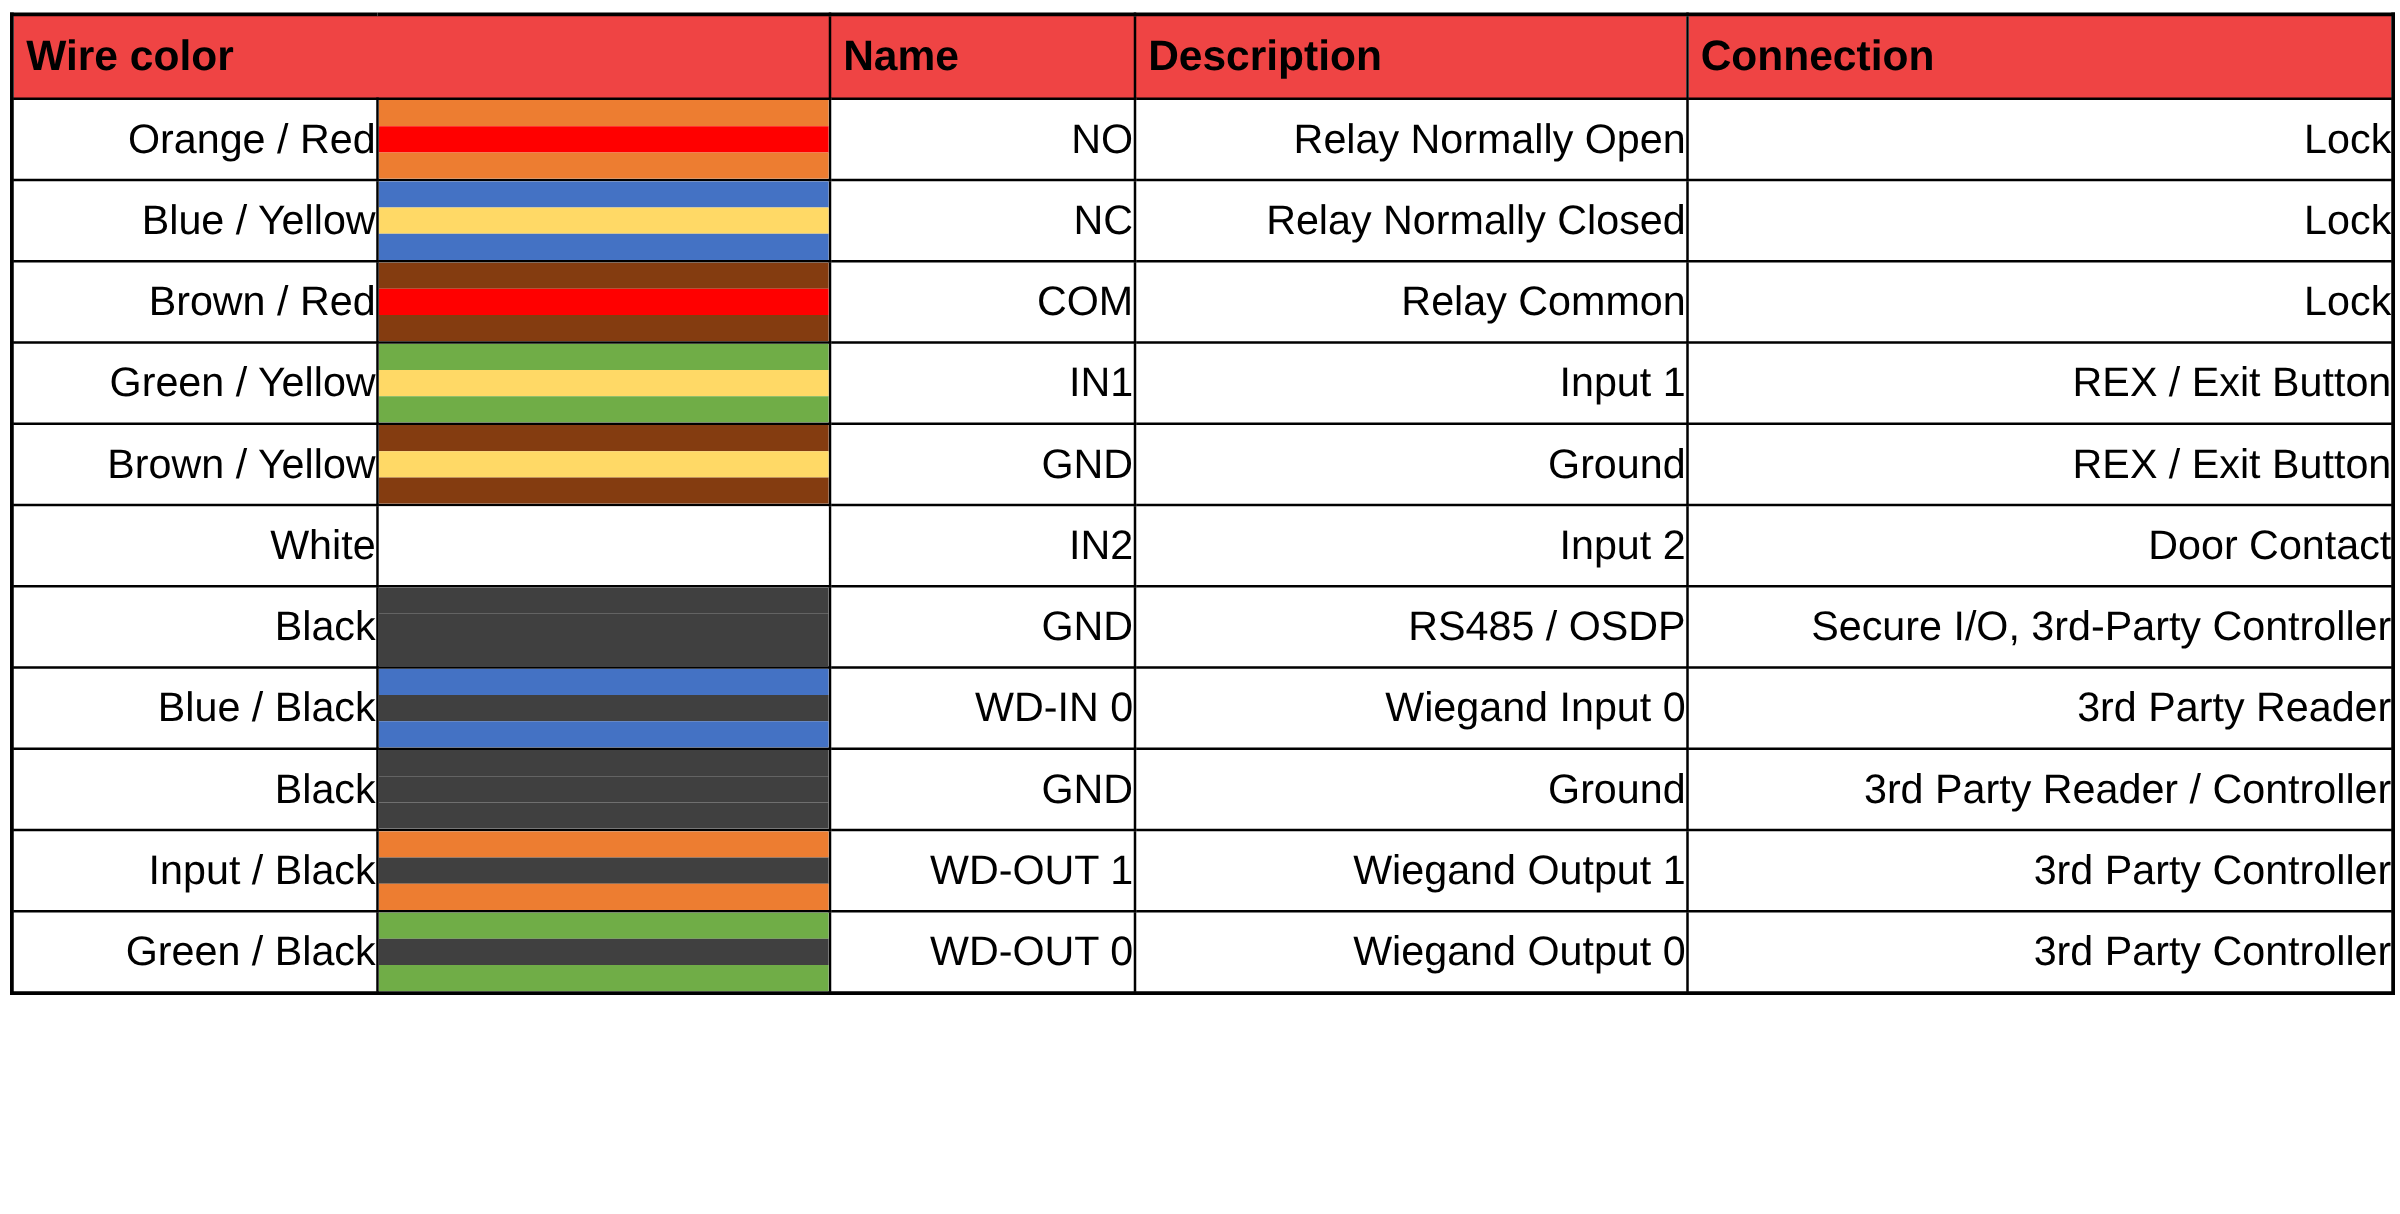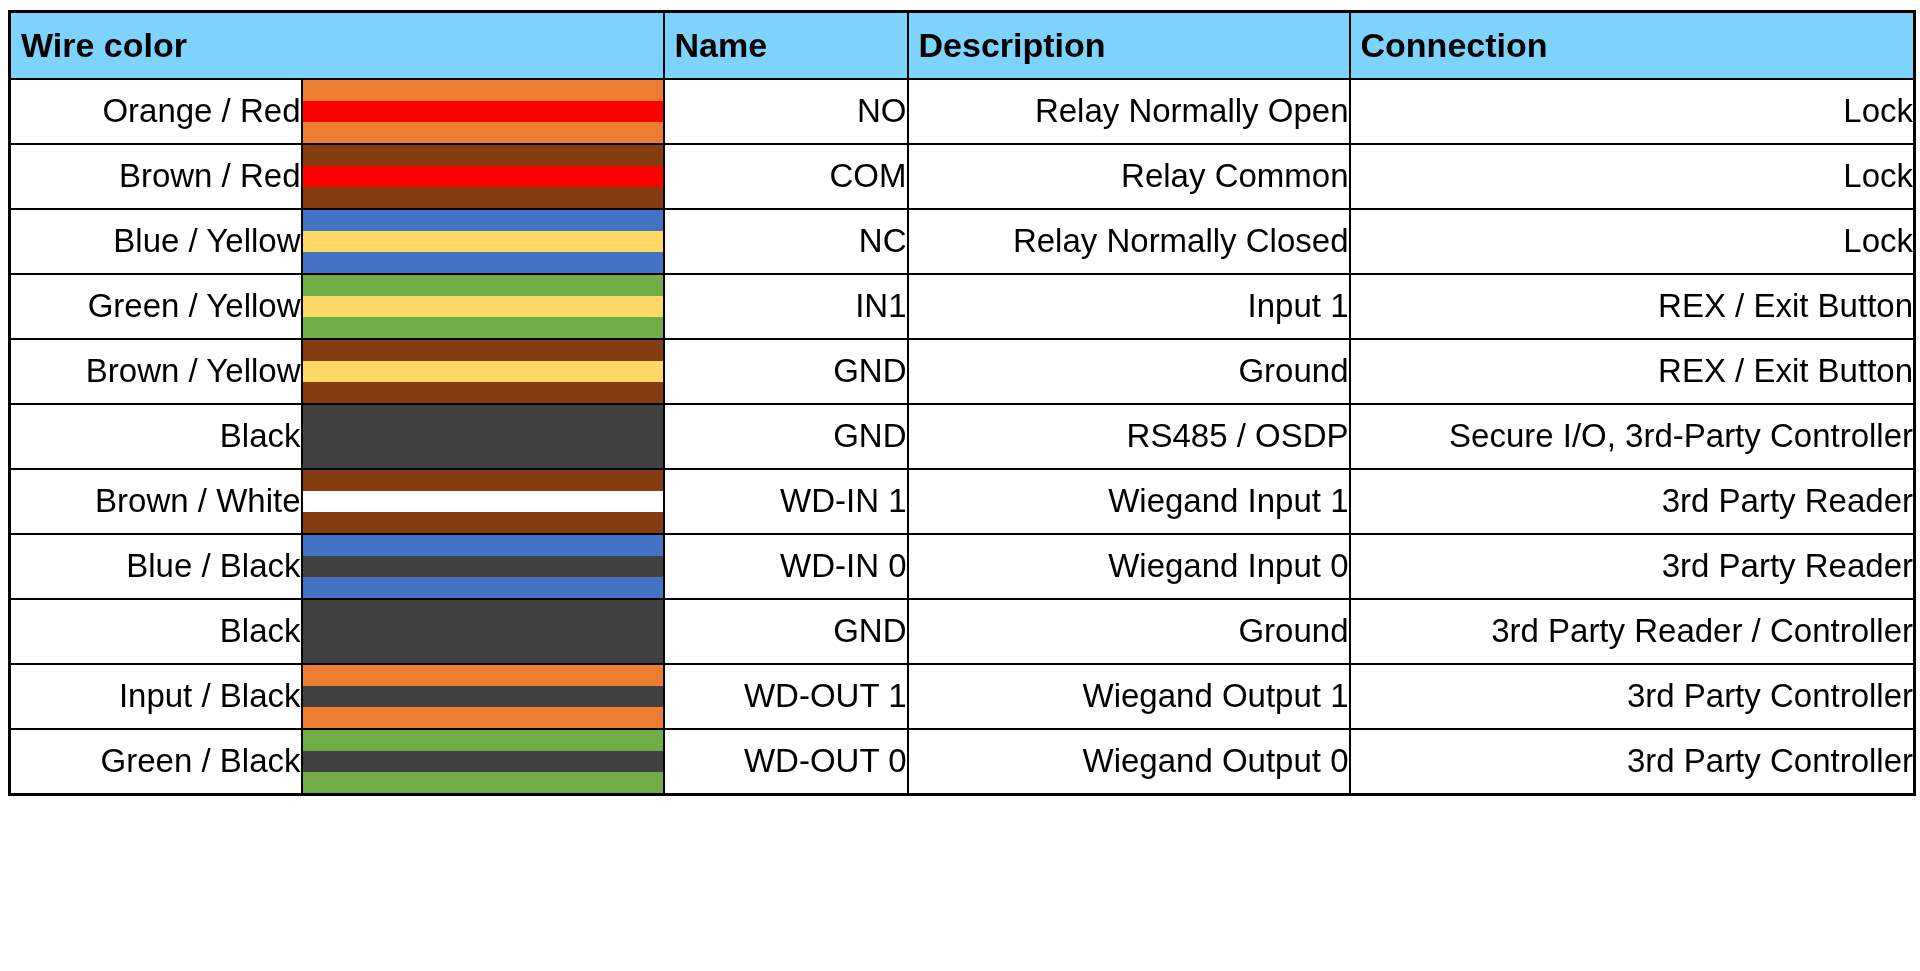--- a/index.html
+++ b/index.html
@@ -18,21 +18,21 @@
     border: 3px solid #000000;
   }
   .wiring-table th, .wiring-table td {
     border: 2px solid #000000;
     overflow: hidden;
     white-space: nowrap;
   }
   .wiring-table thead tr { height: 67px; }
   .wiring-table tbody tr { height: 63px; text-align: right; }
   th.col-header {
-    background: #7dd3fc;
+    background: #ef4444;
     text-align: left;
     vertical-align: middle;
     font-weight: bold;
     font-size: 34px;
     padding-left: 10px;
   }
   td.text-cell {
     font-size: 33px;
     font-weight: normal;
     vertical-align: middle;
@@ -76,48 +76,48 @@
         <div class="stripe" style="background: rgb(255, 0, 0);"></div>
         <div class="stripe" style="background: rgb(237, 125, 49);"></div>
       </div>
     </td>
     <td class="text-cell">NO</td>
     <td class="text-cell">Relay Normally Open</td>
     <td class="text-cell">Lock</td>
   </tr>
 
   <tr>
+    <td class="text-cell">Blue / Yellow</td>
+    <td class="swatch-cell">
+      <div class="swatch">
+        <div class="stripe" style="background: rgb(68, 114, 196);"></div>
+        <div class="stripe" style="background: rgb(255, 217, 102);"></div>
+        <div class="stripe" style="background: rgb(68, 114, 196);"></div>
+      </div>
+    </td>
+    <td class="text-cell">NC</td>
+    <td class="text-cell">Relay Normally Closed</td>
+    <td class="text-cell">Lock</td>
+  </tr>
+
+  <tr>
     <td class="text-cell">Brown / Red</td>
     <td class="swatch-cell">
       <div class="swatch">
         <div class="stripe" style="background: rgb(132, 60, 16);"></div>
         <div class="stripe" style="background: rgb(255, 0, 0);"></div>
         <div class="stripe" style="background: rgb(132, 60, 16);"></div>
       </div>
     </td>
     <td class="text-cell">COM</td>
     <td class="text-cell">Relay Common</td>
     <td class="text-cell">Lock</td>
   </tr>
 
   <tr>
-    <td class="text-cell">Blue / Yellow</td>
-    <td class="swatch-cell">
-      <div class="swatch">
-        <div class="stripe" style="background: rgb(68, 114, 196);"></div>
-        <div class="stripe" style="background: rgb(255, 217, 102);"></div>
-        <div class="stripe" style="background: rgb(68, 114, 196);"></div>
-      </div>
-    </td>
-    <td class="text-cell">NC</td>
-    <td class="text-cell">Relay Normally Closed</td>
-    <td class="text-cell">Lock</td>
-  </tr>
-
-  <tr>
     <td class="text-cell">Green / Yellow</td>
     <td class="swatch-cell">
       <div class="swatch">
         <div class="stripe" style="background: rgb(112, 173, 71);"></div>
         <div class="stripe" style="background: rgb(255, 217, 102);"></div>
         <div class="stripe" style="background: rgb(112, 173, 71);"></div>
       </div>
     </td>
     <td class="text-cell">IN1</td>
     <td class="text-cell">Input 1</td>
@@ -131,50 +131,50 @@
         <div class="stripe" style="background: rgb(132, 60, 16);"></div>
         <div class="stripe" style="background: rgb(255, 217, 102);"></div>
         <div class="stripe" style="background: rgb(132, 60, 16);"></div>
       </div>
     </td>
     <td class="text-cell">GND</td>
     <td class="text-cell">Ground</td>
     <td class="text-cell">REX / Exit Button</td>
   </tr>
 
+  <tr>
+    <td class="text-cell">White</td>
+    <td class="swatch-cell">
+      <div class="swatch">
+        <div class="stripe" style="background: rgb(255, 255, 255);"></div>
+        <div class="stripe" style="background: rgb(255, 255, 255);"></div>
+        <div class="stripe" style="background: rgb(255, 255, 255);"></div>
+      </div>
+    </td>
+    <td class="text-cell">IN2</td>
+    <td class="text-cell">Input 2</td>
+    <td class="text-cell">Door Contact</td>
+  </tr>
 
 
 
   <tr>
     <td class="text-cell">Black</td>
     <td class="swatch-cell">
       <div class="swatch">
         <div class="stripe" style="background: rgb(64, 64, 64);"></div>
         <div class="stripe" style="background: rgb(64, 64, 64);"></div>
         <div class="stripe" style="background: rgb(64, 64, 64);"></div>
       </div>
     </td>
     <td class="text-cell">GND</td>
     <td class="text-cell">RS485 / OSDP</td>
     <td class="text-cell">Secure I/O, 3rd-Party Controller</td>
   </tr>
 
-  <tr>
-    <td class="text-cell">Brown / White</td>
-    <td class="swatch-cell">
-      <div class="swatch">
-        <div class="stripe" style="background: rgb(132, 60, 16);"></div>
-        <div class="stripe" style="background: rgb(255, 255, 255);"></div>
-        <div class="stripe" style="background: rgb(132, 60, 16);"></div>
-      </div>
-    </td>
-    <td class="text-cell">WD-IN 1</td>
-    <td class="text-cell">Wiegand Input 1</td>
-    <td class="text-cell">3rd Party Reader</td>
-  </tr>
 
   <tr>
     <td class="text-cell">Blue / Black</td>
     <td class="swatch-cell">
       <div class="swatch">
         <div class="stripe" style="background: rgb(68, 114, 196);"></div>
         <div class="stripe" style="background: rgb(64, 64, 64);"></div>
         <div class="stripe" style="background: rgb(68, 114, 196);"></div>
       </div>
     </td>

